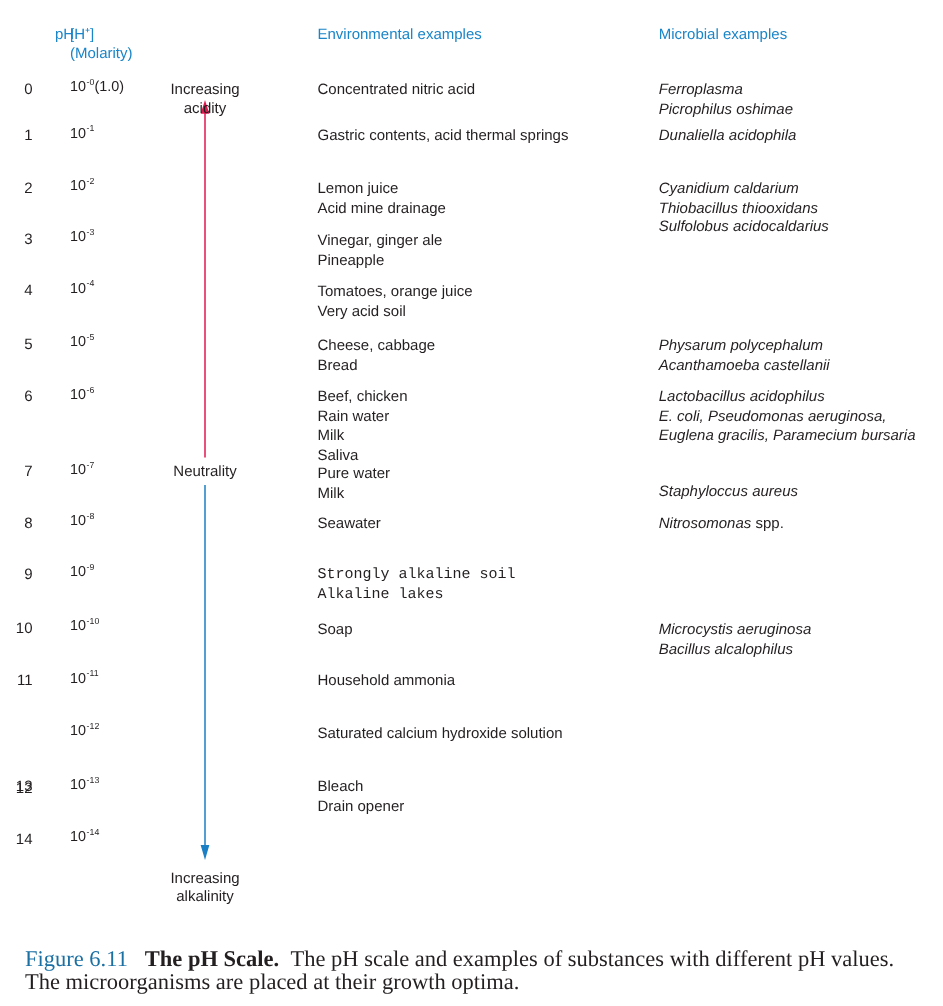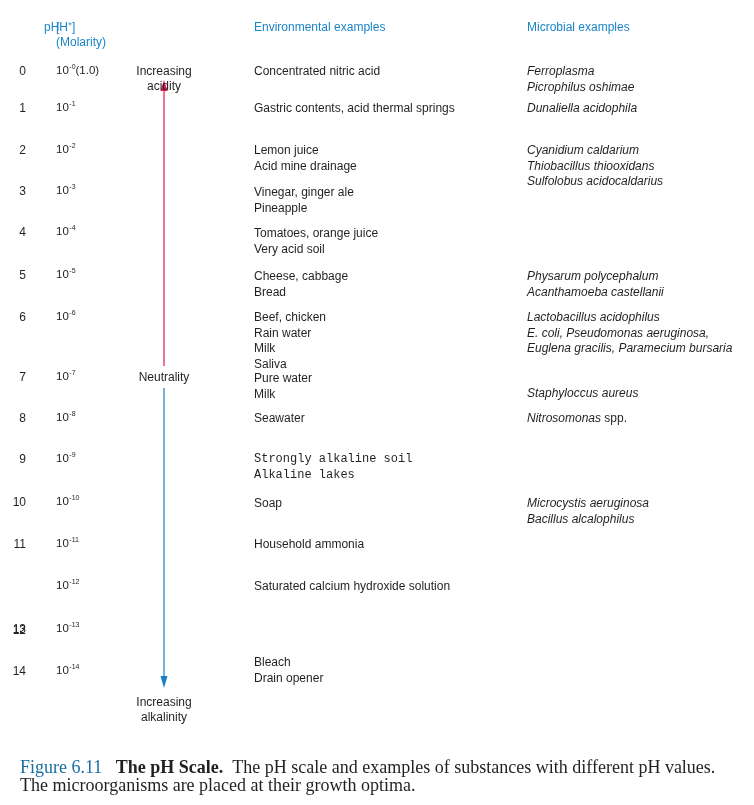--- a/index.html
+++ b/index.html
@@ -124,21 +124,21 @@
     </div>
     <div class="abs env" style="top: 496px;">
       <div>Soap</div>
     </div>
     <div class="abs env" style="top: 537px;">
       <div>Household ammonia</div>
     </div>
     <div class="abs env" style="top: 579px;">
       <div>Saturated calcium hydroxide solution</div>
     </div>
-    <div class="abs env" style="top: 622px; margin-top: 33px;">
+    <div class="abs env" style="top: 622px;">
       <div>Bleach</div>
       <div>Drain opener</div>
     </div>
   </div>
 
 <div id="mic-list">
     <div class="abs mic" style="top: 64px;">
       <div>Ferroplasma</div>
       <div>Picrophilus oshimae</div>
     </div>

